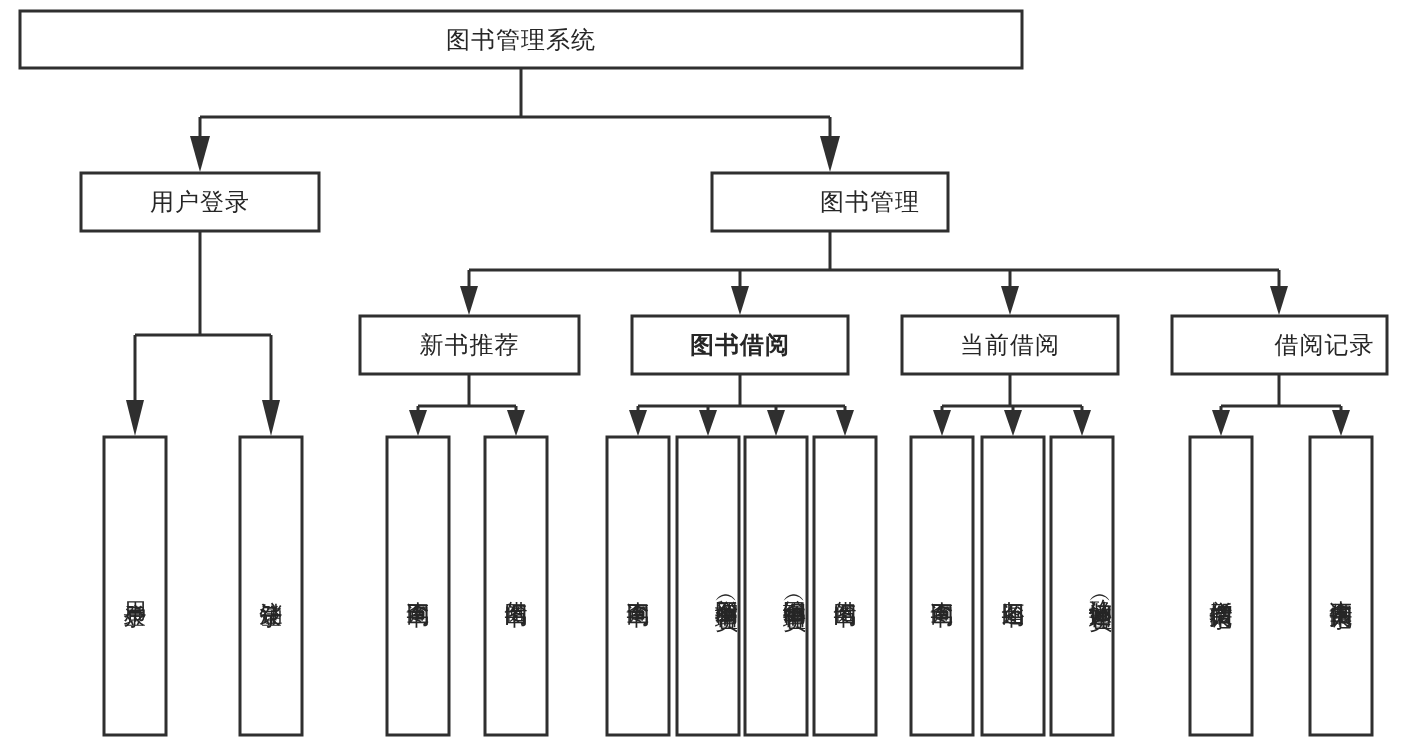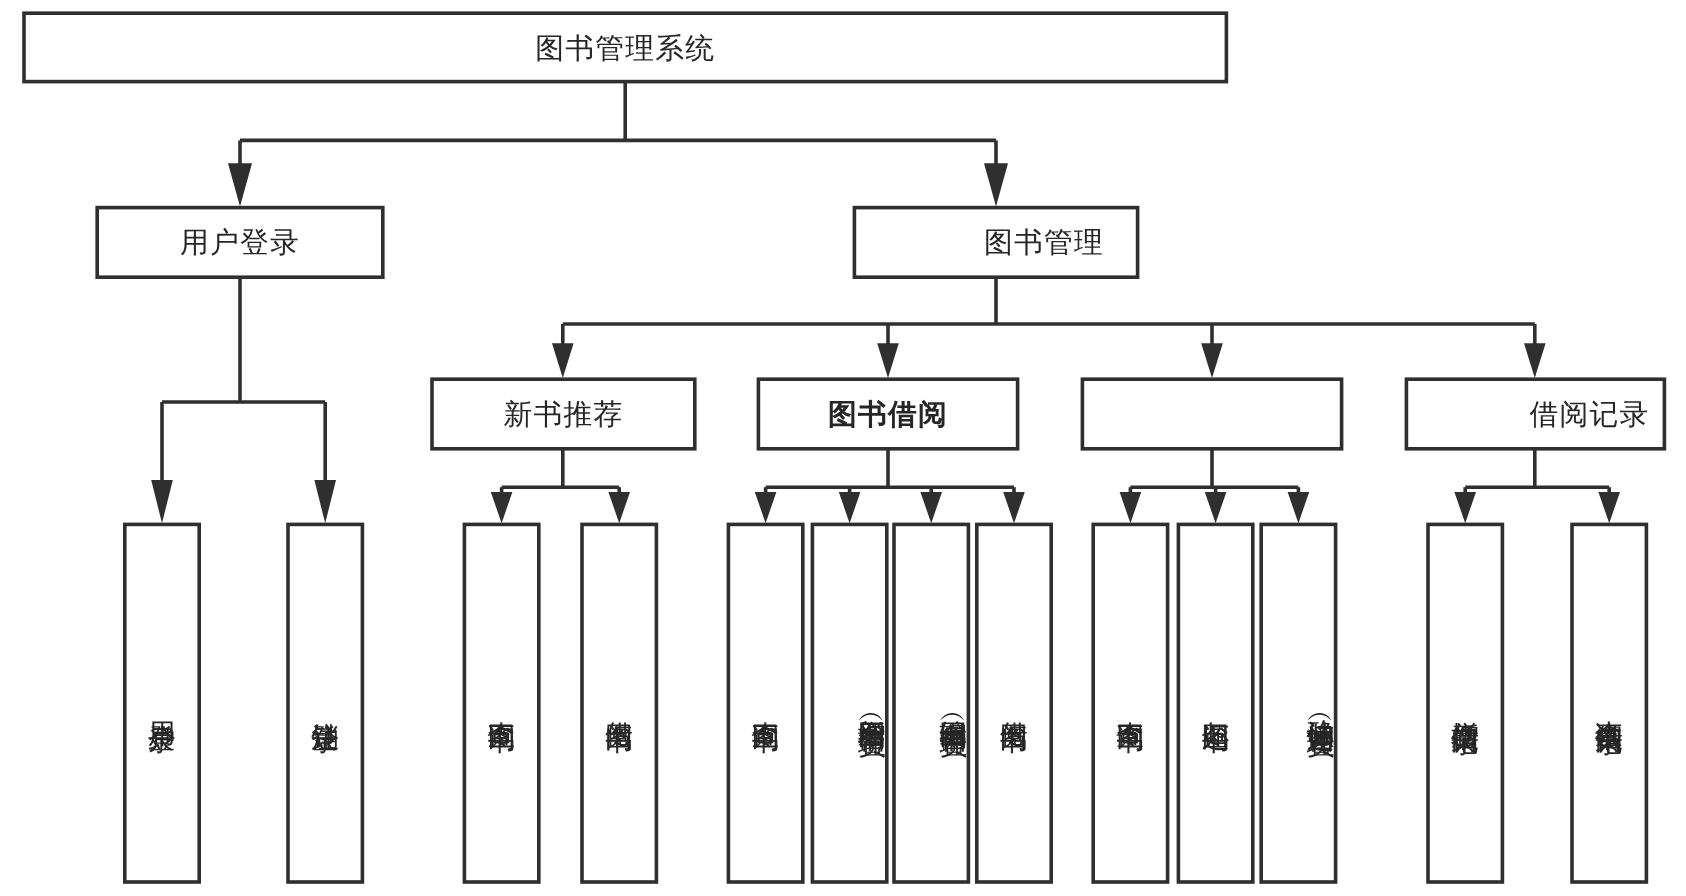--- a/index.html
+++ b/index.html
@@ -192,20 +192,21 @@
   <div class="htext-wrap" style="left:20px; top:11px; width:1002px; height:57px;">图书管理系统</div>
 
   <div class="htext-wrap" style="left:81px; top:173px; width:238px; height:58px;">用户登录</div>
 
   <div class="htext-wrap" style="left:712px; top:173px; width:236px; height:58px;margin-left:40px;">图书管理</div>
 
   <div class="htext-wrap" style="left:360px; top:316px; width:219px; height:58px;border-radius:20px;">新书推荐</div>
 
   <div class="htext-wrap" style="left:632px; top:316px; width:216px; height:58px;font-weight:bold;">图书借阅</div>
 
+  <div class="htext-wrap" style="left:902px; top:316px; width:216px; height:58px;">当前借阅</div>
 
   <div class="htext-wrap" style="left:1172px; top:316px; width:215px; height:58px;padding-left:45px;">借阅记录</div>
 
   <div class="vtext-wrap centered" style="left:104px; top:437px; width:62px; height:298px;">用户登录</div>
 
   <div class="vtext-wrap centered" style="left:240px; top:437px; width:62px; height:298px;">注销登录</div>
 
   <div class="vtext-wrap centered" style="left:387px; top:437px; width:62px; height:298px;">查询图书</div>
 
   <div class="vtext-wrap centered" style="left:485px; top:437px; width:62px; height:298px;">借阅图书</div>

